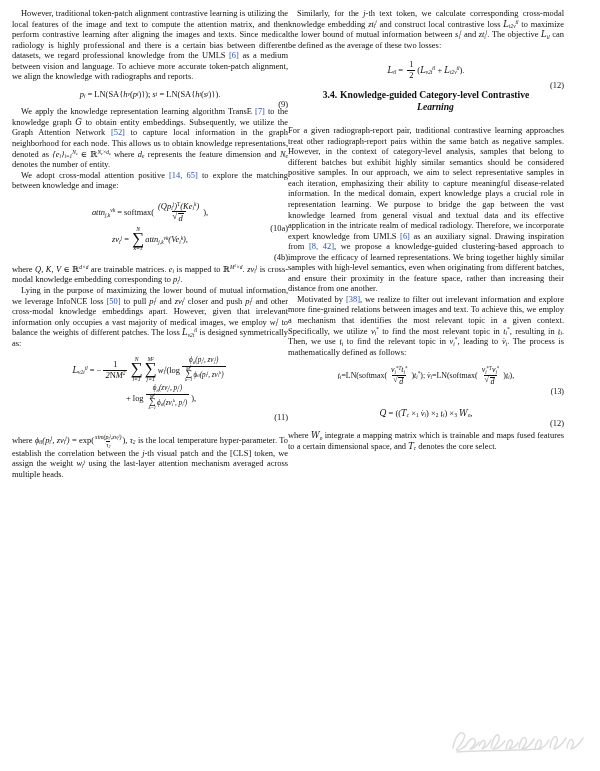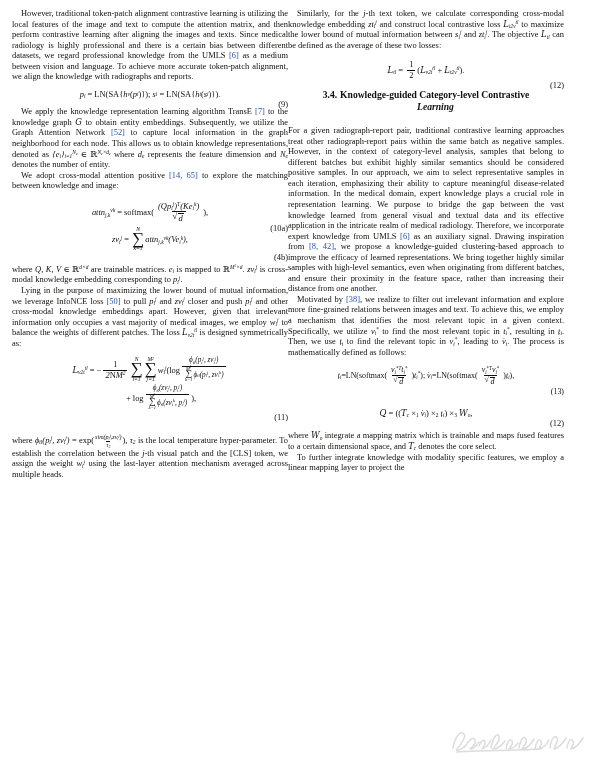--- a/index.html
+++ b/index.html
@@ -372,21 +372,20 @@
             <span class="up">)</span>
           <span class="up">&nbsp;×<sub>3</sub>&nbsp;</span>
             <span class="math"><span class="cal">W</span><sub>o</sub></span>
             <span class="up">,</span>
         </div>
         <span class="eqno">(12)</span>
       </div>
 
       <p class="noindent"><span>where </span><span class="math"><span class="cal">W</span><sub>o</sub></span><span> integrate a mapping matrix which is trainable and maps fused features to a certain dimensional space, and </span><span class="math"><span class="cal">T</span><sub>c</sub></span><span> denotes the core select.</span></p>
 
-      <p>To further integrate knowledge with modality specific features, we employ a linear mapping layer to project the</p>
 
     </div>
   </div>
 
   <div class="watermark">
     <svg width="140" height="34" viewBox="0 0 140 34" xmlns="http://www.w3.org/2000/svg">
       <g fill="none" stroke="#8d8d8d" stroke-width="1.5" stroke-linecap="round" stroke-linejoin="round">
         <path d="M4 22 C6 10, 12 4, 15 8 C18 12, 10 20, 8 23 C6 26, 12 24, 16 20"></path>
         <path d="M16 21 C20 14, 24 10, 26 14 C28 18, 22 22, 21 23 C24 23, 28 19, 30 16"></path>
         <path d="M30 20 C32 15, 35 12, 36 16 C37 20, 33 22, 33 23 C36 22, 40 18, 42 14"></path>

